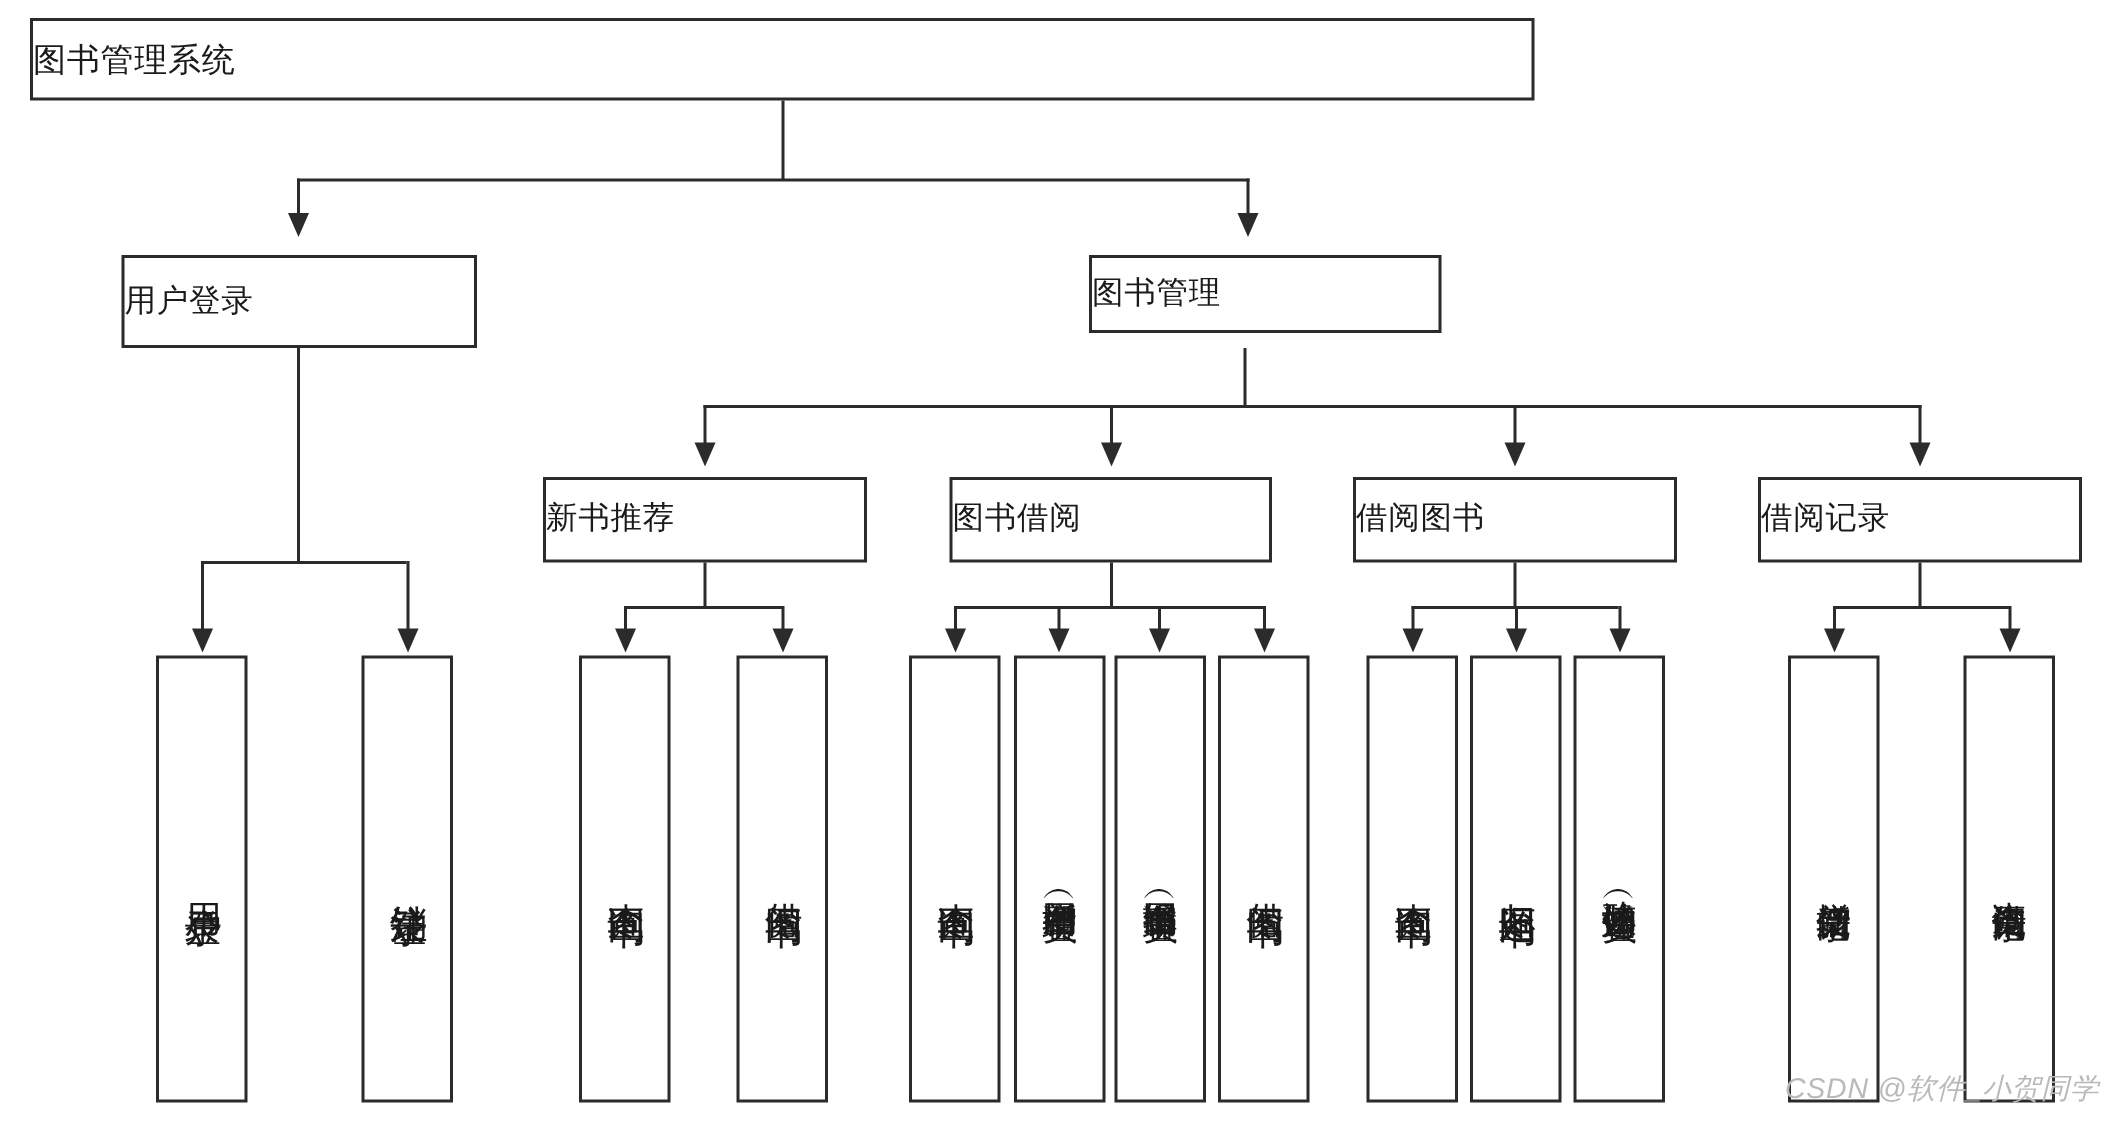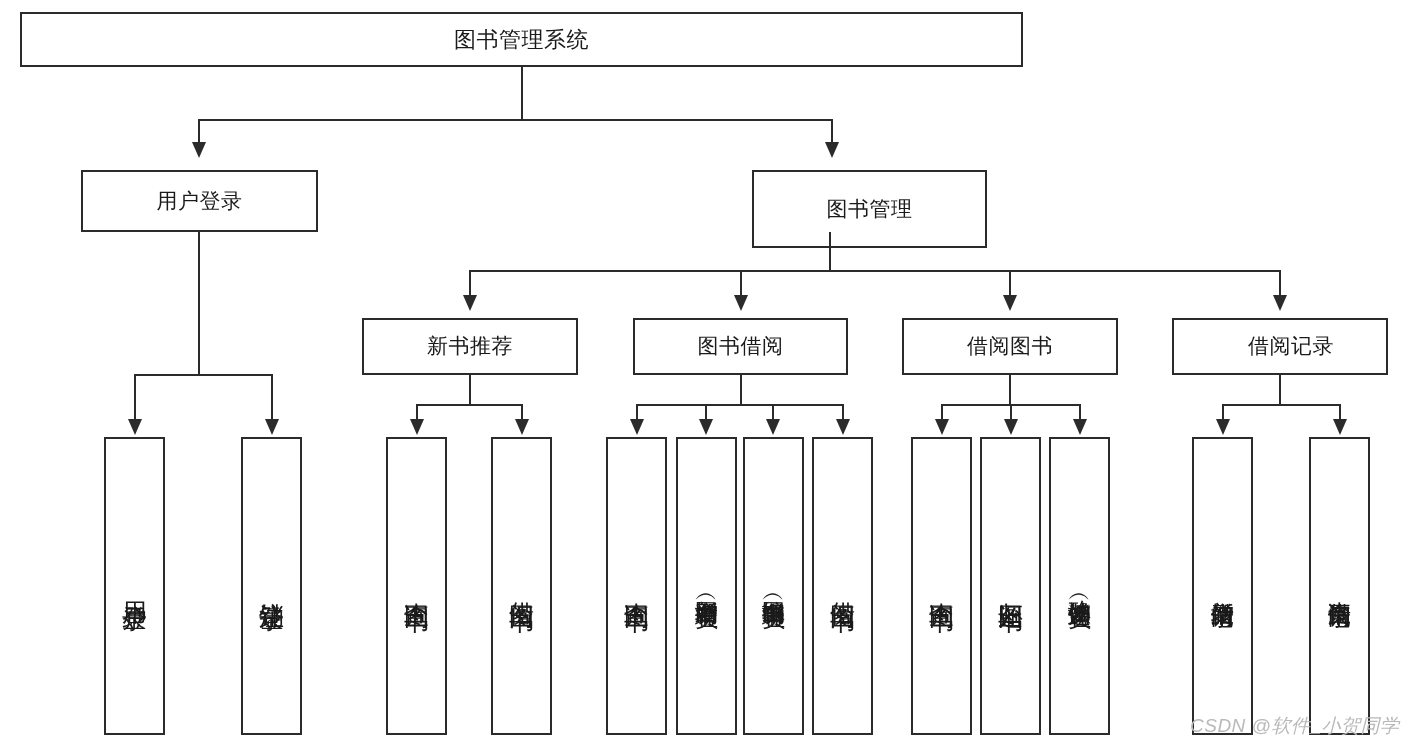--- a/index.html
+++ b/index.html
@@ -17,21 +17,20 @@
     background: #ffffff;
     overflow: hidden;
   }
   .node {
     position: absolute;
     box-sizing: border-box;
     background: #ffffff;
     border: 2px solid #2b2b2b;
     display: flex;
     align-items: center;
-    justify-content: center;
     color: #1a1a1a;
   }
   .node .lbl {
     display: block;
     text-align: center;
     line-height: 1.18;
     color: #1a1a1a;
   }
   
   .node.h .lbl {
@@ -102,21 +101,21 @@
   <div class="hline" style="left:198px; top:119px; width:635px;"></div>
   <div class="vline" style="left:198px; top:119px; height:24px;"></div>
   <div class="arrow" style="left:192px; top:142px;"></div>
   <div class="vline" style="left:831px; top:119px; height:24px;"></div>
   <div class="arrow" style="left:825px; top:142px;"></div>
 
   <div class="node h" style="left:81px; top:170px; width:237px; height:62px;">
     <span class="lbl">用户登录</span>
   </div>
 
-  <div class="node h" style="left:752px; top:170px; width:235px; height:78px;">
+  <div class="node h" style="left:726px; top:170px; width:235px; height:52px;">
     <span class="lbl">图书管理</span>
   </div>
 
   <div class="vline" style="left:198px; top:232px; height:143px;"></div>
   <div class="hline" style="left:134px; top:374px; width:137px;"></div>
   <div class="vline" style="left:134px; top:374px; height:46px;"></div>
   <div class="arrow" style="left:128px; top:419px;"></div>
   <div class="vline" style="left:271px; top:374px; height:46px;"></div>
   <div class="arrow" style="left:265px; top:419px;"></div>
 
@@ -133,21 +132,21 @@
 
   <div class="node h" style="left:633px; top:318px; width:215px; height:57px;">
     <span class="lbl">图书借阅</span>
   </div>
   <div class="node h" style="left:362px; top:318px; width:216px; height:57px;">
     <span class="lbl">新书推荐</span>
   </div>
   <div class="node h" style="left:902px; top:318px; width:216px; height:57px;">
     <span class="lbl">借阅图书</span>
   </div>
-  <div class="node h" style="left:1172px; top:318px; width:216px; height:57px;padding-left:22px;">
+  <div class="node h" style="left:1172px; top:318px; width:216px; height:57px;">
     <span class="lbl">借阅记录</span>
   </div>
 
   <div class="vline" style="left:469px; top:375px; height:30px;"></div>
   <div class="hline" style="left:416px; top:404px; width:106px;"></div>
   <div class="vline" style="left:416px; top:404px; height:16px;"></div>
   <div class="arrow" style="left:410px; top:419px;"></div>
   <div class="vline" style="left:521px; top:404px; height:16px;"></div>
   <div class="arrow" style="left:515px; top:419px;"></div>
 

